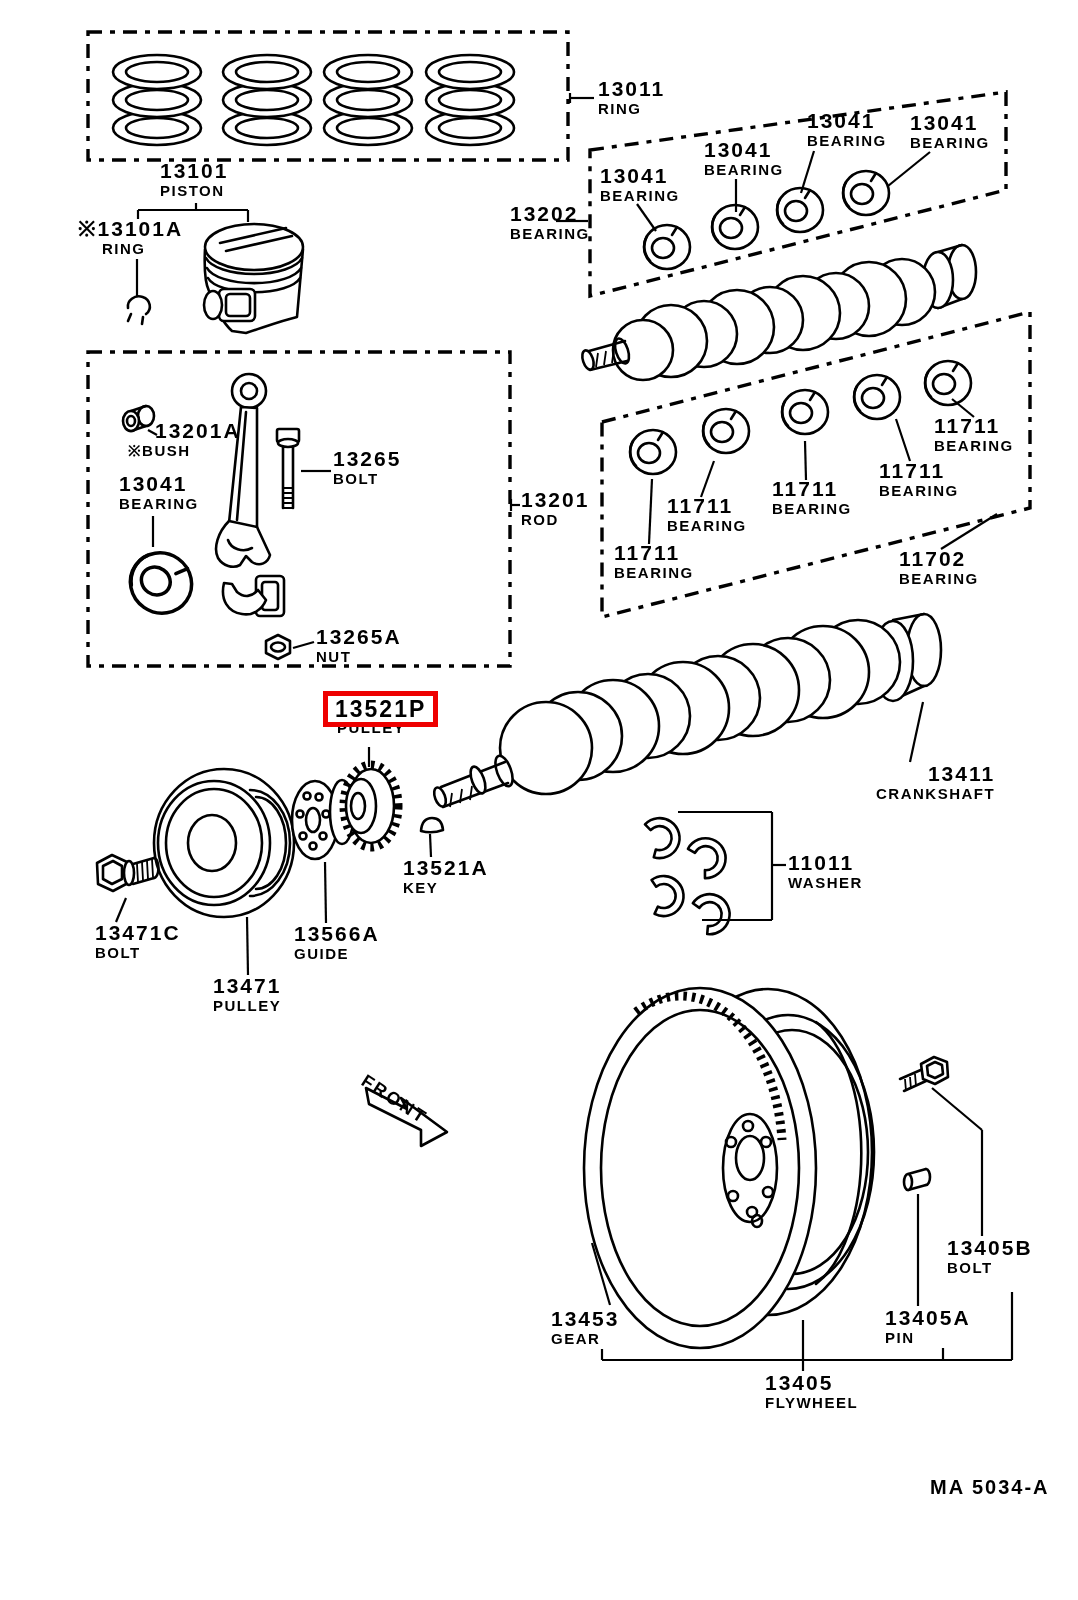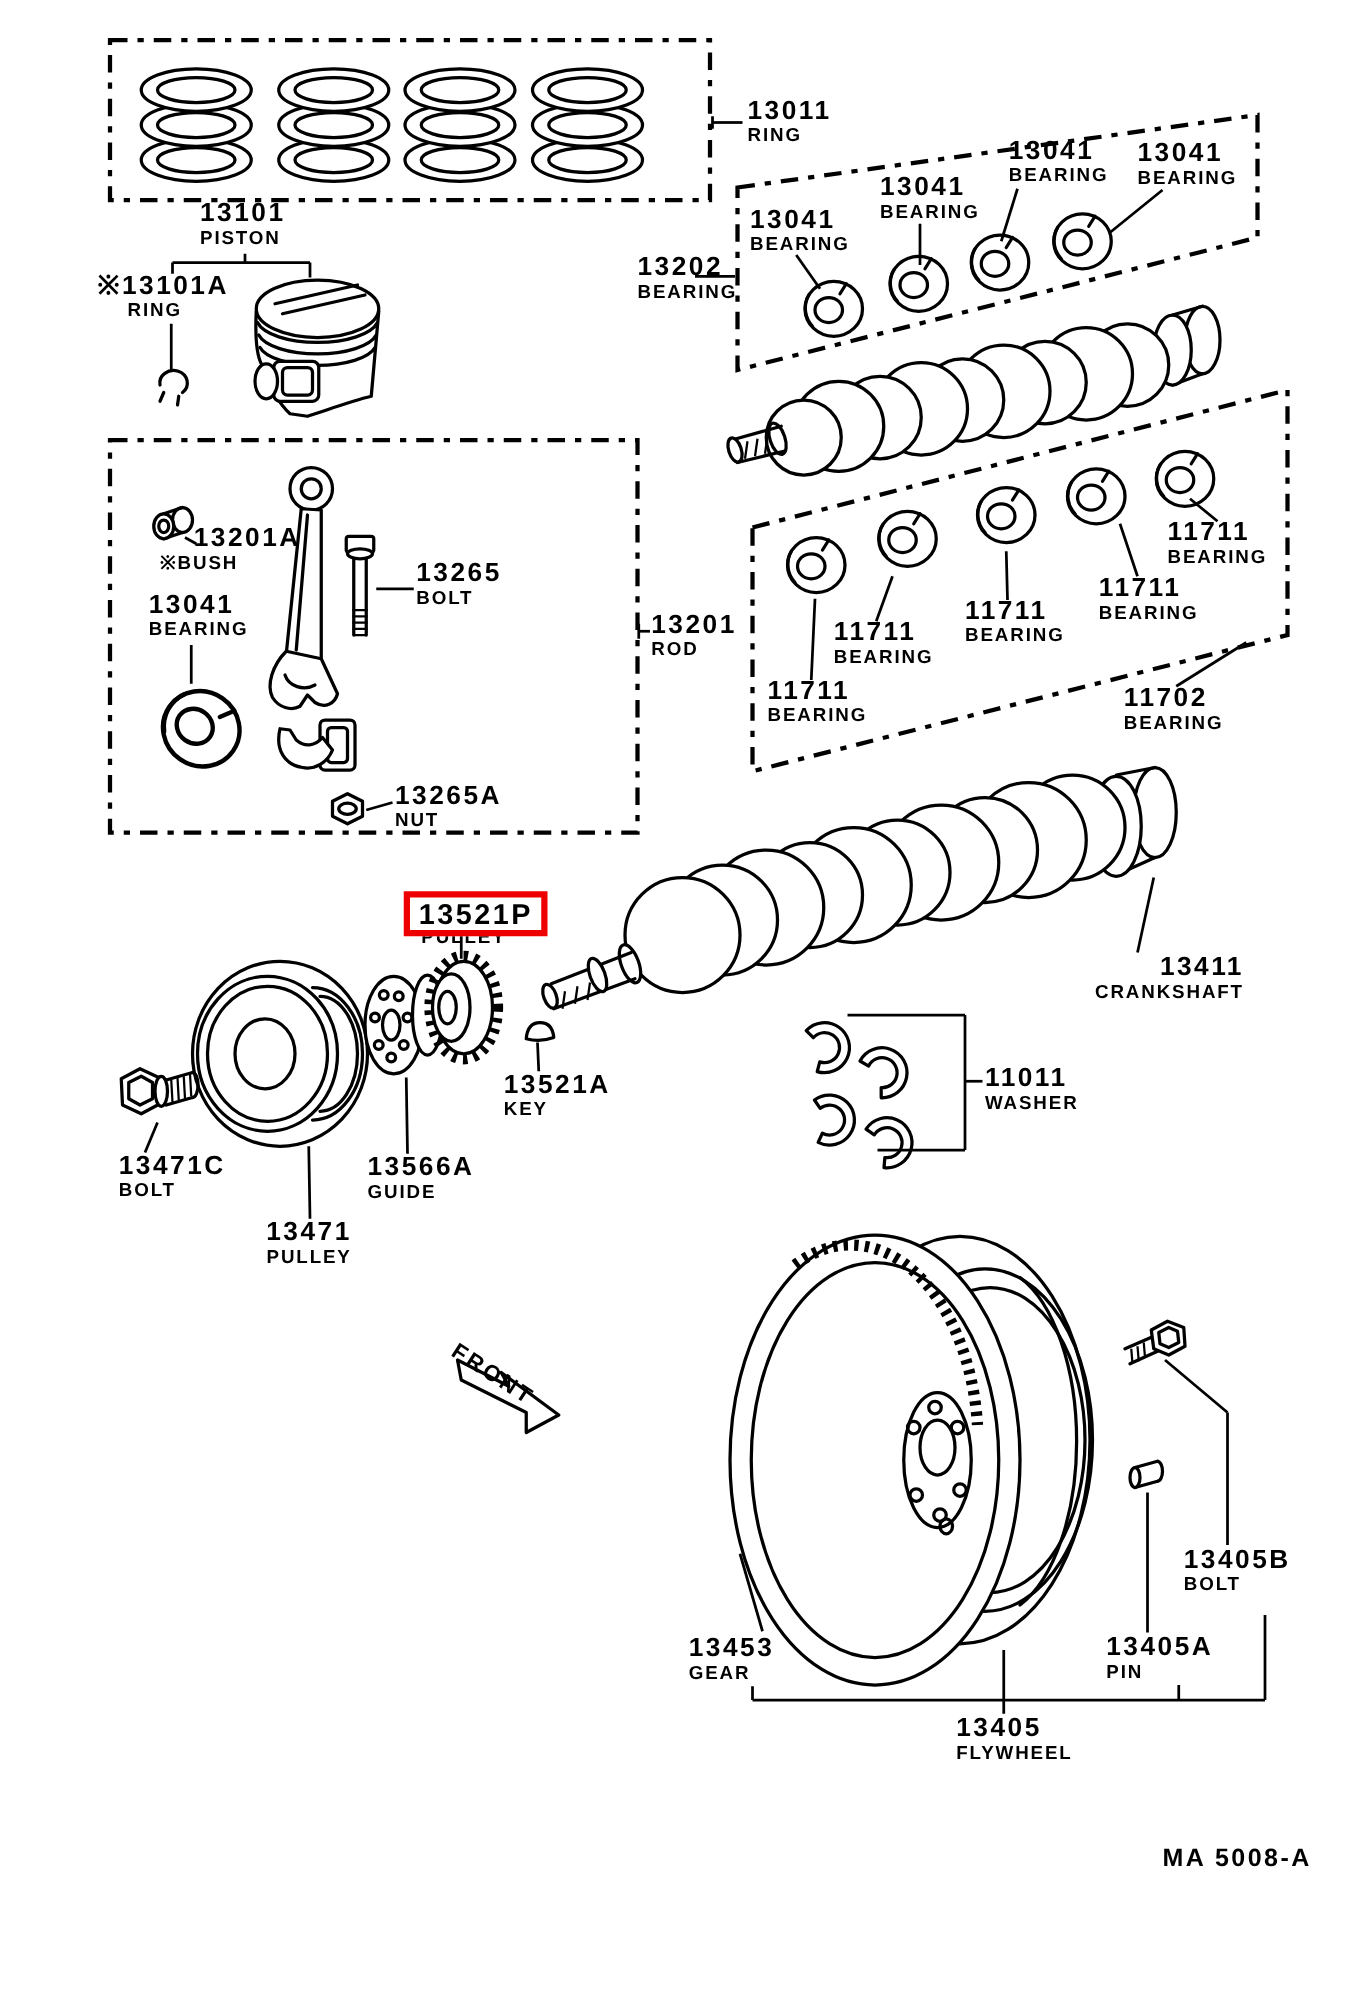--- a/index.html
+++ b/index.html
@@ -395,30 +395,30 @@
         <div class="part-name">BEARING</div>
       </div>
       <div class="part-label" style="left: 876px; top: 763px; text-align: right;">
         <div class="part-num">13411</div>
         <div class="part-name">CRANKSHAFT</div>
       </div>
       <div class="part-label" style="left: 788px; top: 852px;">
         <div class="part-num">11011</div>
         <div class="part-name">WASHER</div>
       </div>
-      <div class="part-label hl-label" style="left: 323px; top: 691px;"><div class="hl-box" style="border-color: rgb(238, 0, 0); margin-top: 22px;">13521P</div><div class="part-name">PULLEY</div></div>
+      <div class="part-label hl-label" style="left: 323px; top: 691px;"><div class="hl-box" style="border-color: rgb(238, 0, 0);">13521P</div><div class="part-name">PULLEY</div></div>
       <div class="part-label" style="left: 403px; top: 857px;">
         <div class="part-num">13521A</div>
         <div class="part-name">KEY</div>
       </div>
       <div class="part-label" style="left: 294px; top: 923px;">
         <div class="part-num">13566A</div>
         <div class="part-name">GUIDE</div>
       </div>
-      <div class="part-label" style="left: 213px; top: 975px; text-align: right;">
+      <div class="part-label" style="left: 213px; top: 975px;">
         <div class="part-num">13471</div>
         <div class="part-name">PULLEY</div>
       </div>
       <div class="part-label" style="left: 95px; top: 922px;">
         <div class="part-num">13471C</div>
         <div class="part-name">BOLT</div>
       </div>
       <div class="part-label" style="left: 551px; top: 1308px;">
         <div class="part-num">13453</div>
         <div class="part-name">GEAR</div>
@@ -431,15 +431,15 @@
         <div class="part-num">13405A</div>
         <div class="part-name">PIN</div>
       </div>
       <div class="part-label" style="left: 947px; top: 1237px;">
         <div class="part-num">13405B</div>
         <div class="part-name">BOLT</div>
       </div>
     </div>
 
 
-<div class="docnum">MA 5008-A</div>
+<div class="docnum">MA 5034-A</div>
 
 </div>
 
 </body></html>

